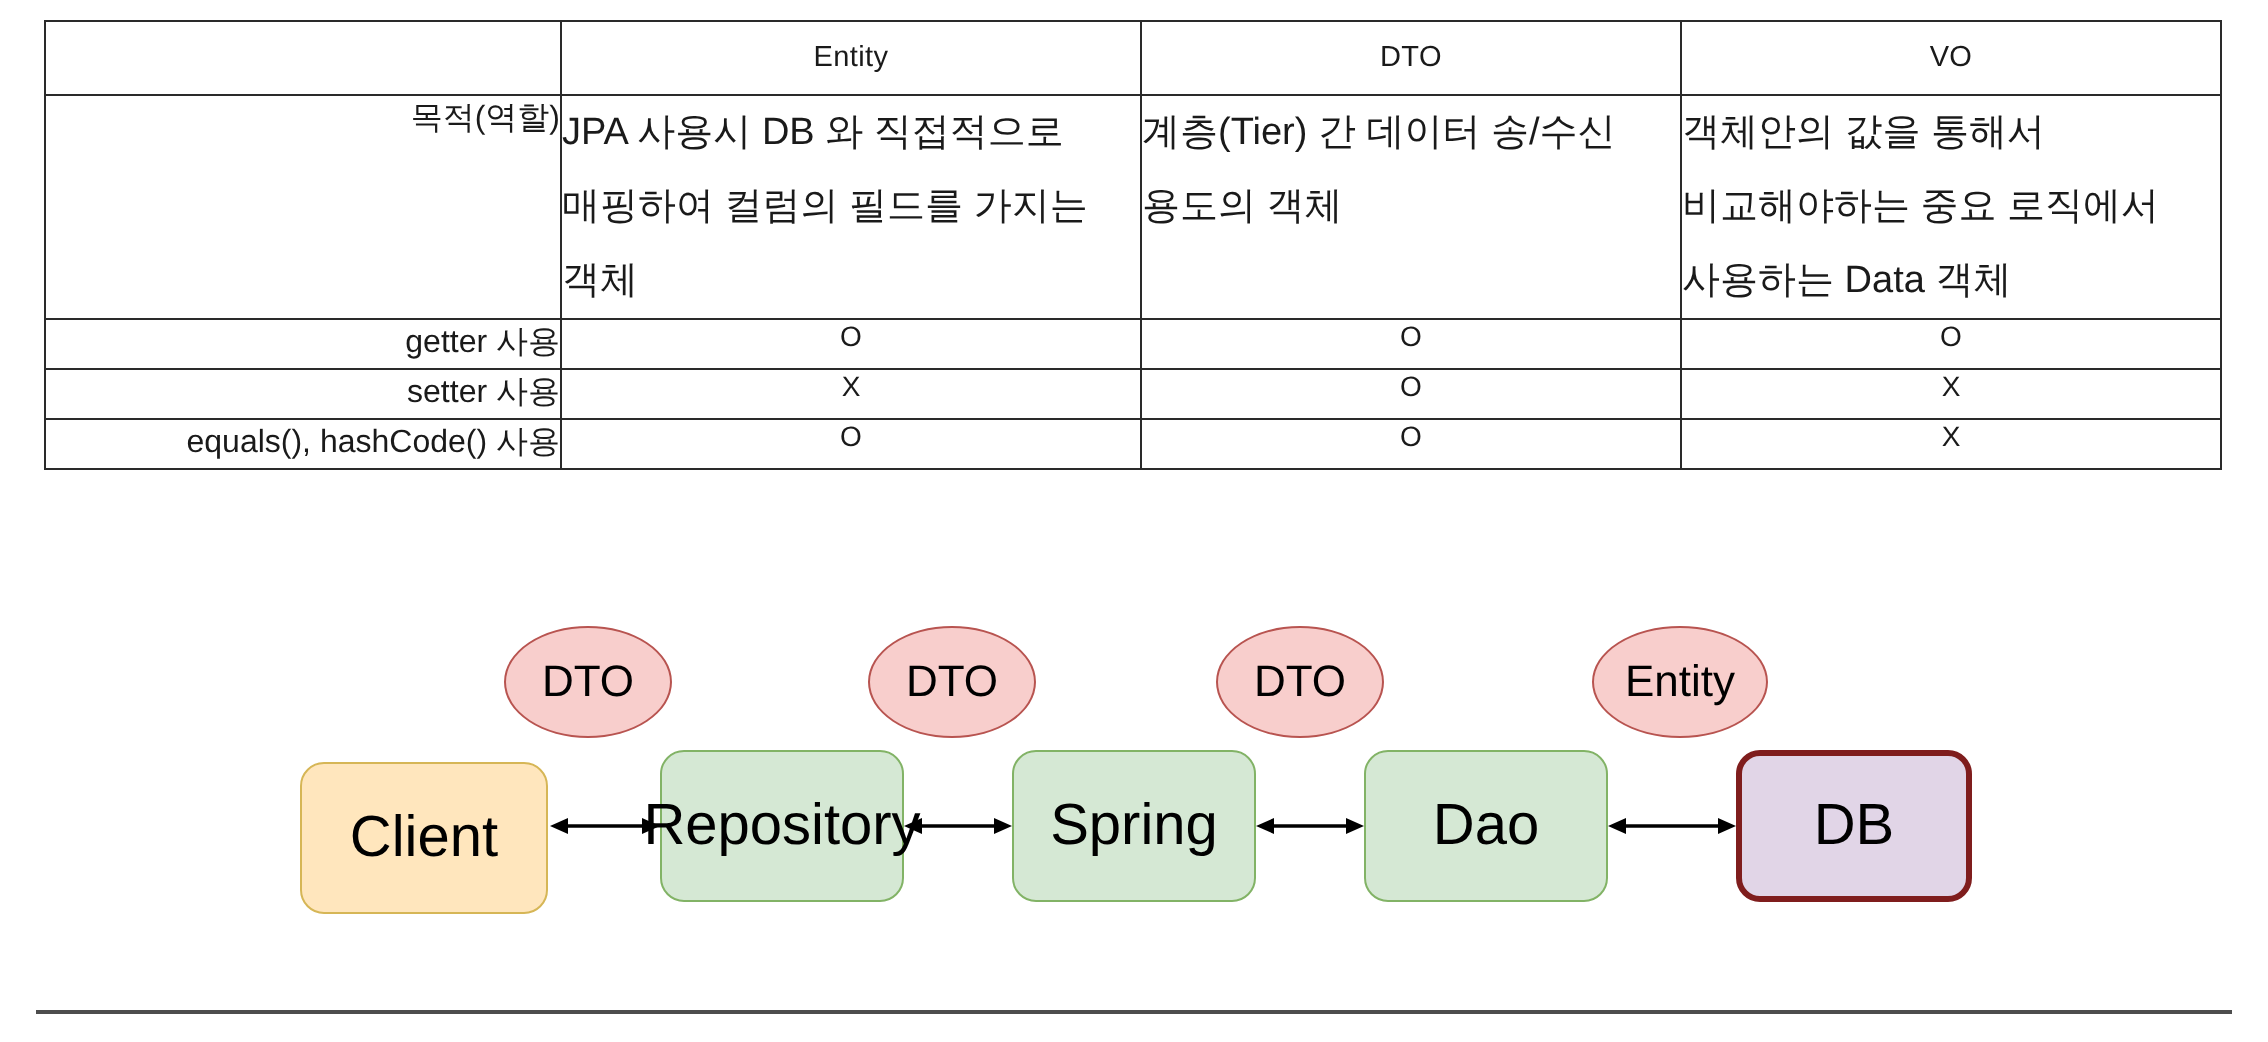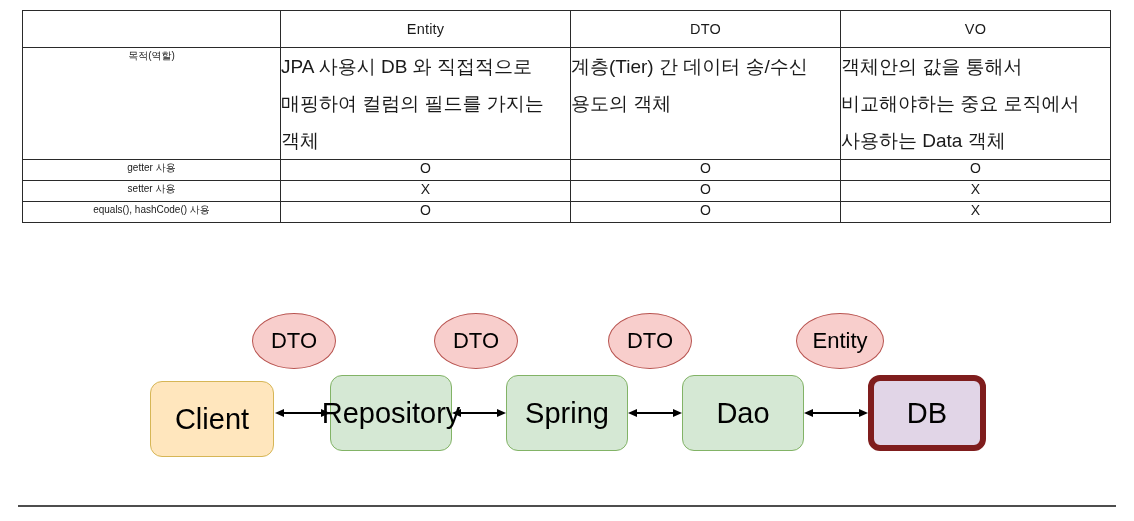--- a/index.html
+++ b/index.html
@@ -42,23 +42,23 @@
     text-align: center;
     height: 36px;
     line-height: 36px;
     font-size: 14.5px;
     letter-spacing: .2px;
   }
   .hdr-blank { }
 
   .label-cell {
     padding: 9px 0 0 9px;
-    font-size: 10px;
+    font-size: 16px;
     line-height: 1.5;
-    text-align: center;
+    text-align: right;
   }
   .desc-cell {
     padding: 8px 2px 8px 2px;
     font-size: 19px;
     line-height: 1.95;
     text-align: left;
     word-break: keep-all;
   }
   .mark-cell {
     text-align: center;
@@ -107,21 +107,21 @@
   .node-client {
     background: #ffe6bd;
     border: 1px solid #d6b656;
   }
   .node-green {
     background: #d5e8d4;
     border: 1px solid #82b366;
   }
   .node-db {
     background: #e1d5e7;
-    border: 6px solid #7f1d1d;
+    border: 3px solid #7f1d1d;
   }
   .connector {
     position: absolute;
     height: 14px;
   }
   .connector svg { display: block; }
 
   
   .footer-rule {
     position: absolute;

